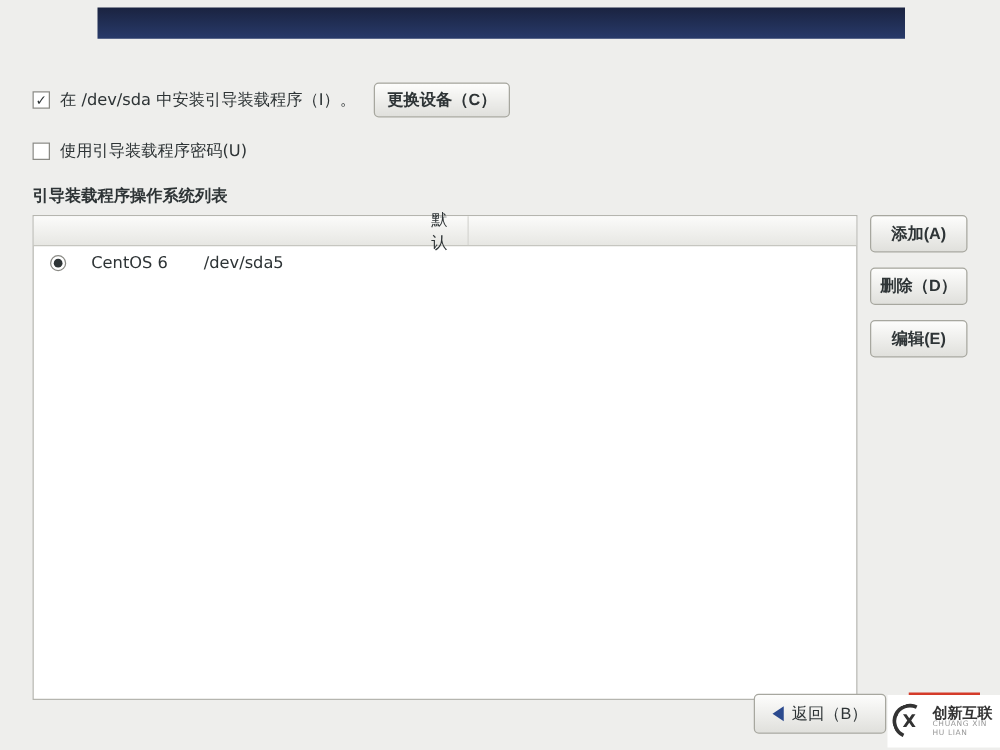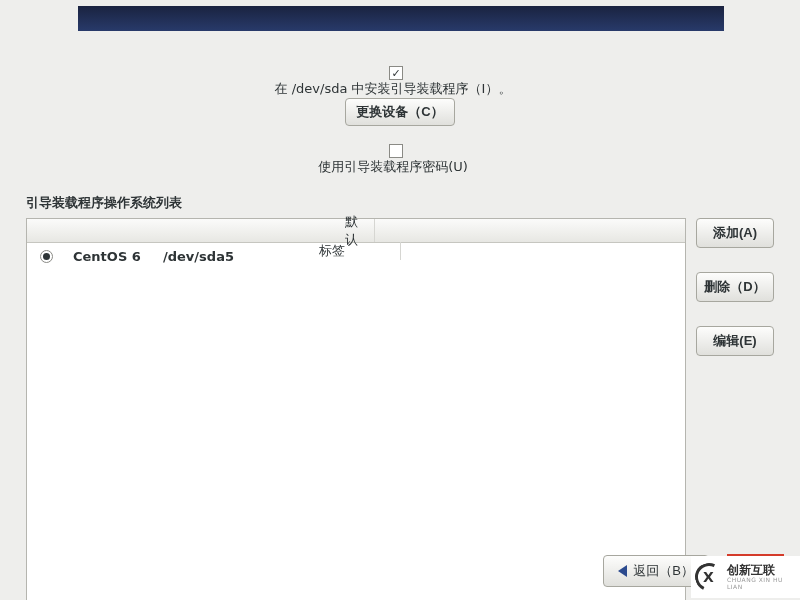--- a/index.html
+++ b/index.html
@@ -24,21 +24,20 @@
     .content {
       position: absolute;
       top: 66px;
       left: 26px;
       right: 26px;
     }
     .row {
       display: flex;
       align-items: center;
       margin-bottom: 18px;
-      flex-direction: column;
     }
     .checkbox {
       width: 14px;
       height: 14px;
       border: 1px solid #8a8a85;
       background: #fff;
       display: inline-flex;
       align-items: center;
       justify-content: center;
       margin-right: 8px;
@@ -95,21 +94,20 @@
       display: flex;
       align-items: center;
     }
     .th.default { width: 38px; }
     .th.label { width: 90px; }
     .th.device { flex: 1; border-right: none; }
     .trow {
       display: flex;
       align-items: center;
       height: 26px;
-      font-weight: bold;
     }
     .td { padding: 0 8px; font-size: 13px; }
     .td.default { width: 38px; display:flex; justify-content:center; }
     .td.label { width: 90px; }
     .td.device { flex: 1; }
     .radio {
       width: 13px;
       height: 13px;
       border: 1px solid #8a8a85;
       border-radius: 50%;
@@ -123,21 +121,21 @@
       height: 7px;
       background: #2e3436;
       border-radius: 50%;
     }
     .table-fill {
       height: 336px;
     }
     .side-buttons {
       display: flex;
       flex-direction: column;
-      gap: 24px;
+      gap: 12px;
       width: 78px;
     }
     .side-buttons .btn {
       width: 100%;
       text-align: center;
       padding: 5px 6px;
     }
     .footer {
       position: absolute;
       bottom: 12px;
@@ -175,21 +173,21 @@
     }
     .next-highlight {
       border: 2px solid #d43b2a;
       padding: 2px 4px;
       display: inline-flex;
     }
     .watermark {
       position: absolute;
       right: 0;
       bottom: 2px;
-      width: 109px;
+      width: 90px;
       height: 42px;
       background: #fff;
       display: flex;
       align-items: center;
       font-size: 10px;
       color: #555;
       padding-left: 4px;
       gap: 4px;
       overflow: hidden;
     }
@@ -234,21 +232,20 @@
     <span class="checkbox"></span>
     <span class="chk-label">使用引导装载程序密码(U)</span>
   </div>
 
   <div class="section-label">引导装载程序操作系统列表</div>
 
   <div class="table-and-side">
     <div class="table-area">
       <div class="thead">
         <div class="th default">默认</div>
-        <div class="th label">标签</div>
       </div>
       <div class="trow">
         <div class="td default">
             <span class="radio selected"></span>
           </div>
         <div class="td label">CentOS 6</div>
         <div class="td device">/dev/sda5</div>
       </div>
       <div class="table-fill"></div>
     </div>

